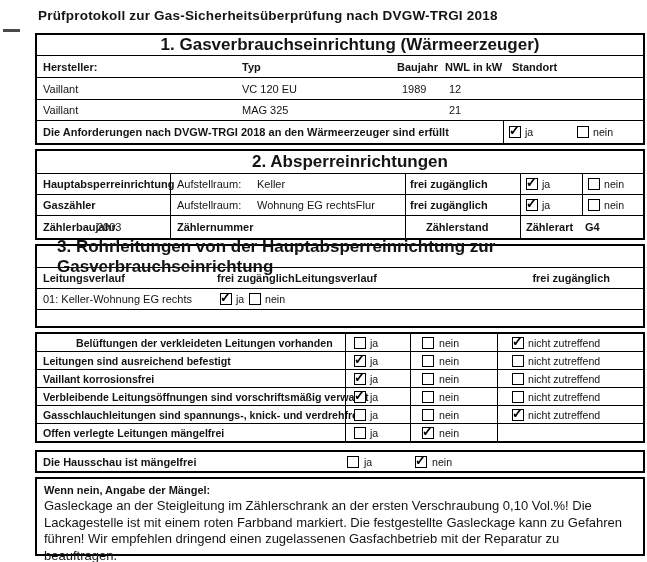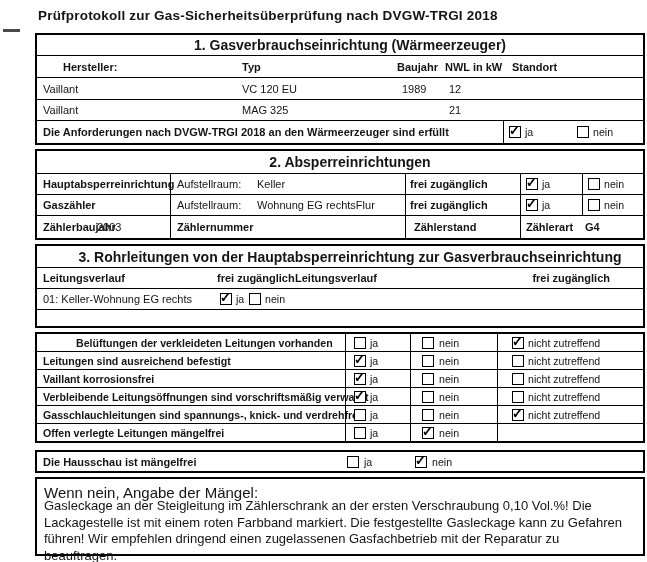--- a/index.html
+++ b/index.html
@@ -11,56 +11,56 @@
   .title {
     position:absolute; left:38px; top:8px; font-size:13.5px; font-weight:bold;
     letter-spacing:0.2px; white-space:nowrap;
   }
   .fold-mark { position:absolute; left:3px; top:29px; width:17px; height:3px; background:#4a4a4a; }
   .box { position:absolute; border:2px solid #000; box-sizing:border-box; background:#fff; }
   .row { position:relative; box-sizing:border-box; border-bottom:1px solid #000; }
   .row.last { border-bottom:none; }
   .sec-h {
     display:flex; align-items:center; justify-content:center;
-    font-weight:bold; font-size:14px;padding-left:20px;
+    font-weight:bold; font-size:17px;padding-left:20px;
   }
   .cell {
     position:absolute; top:50%; transform:translateY(-50%);
     white-space:nowrap; font-size:11px; line-height:1;
   }
   .cell.sm { font-size:10.6px; }
   .b { font-weight:bold; }
   .vline { position:absolute; top:0; bottom:0; width:1px; background:#000; }
   .cb {
     position:absolute; top:50%; transform:translateY(-50%);
     width:12px; height:12px; border:1.6px solid #000; box-sizing:border-box; background:#fff;
   }
   .cb.checked::after {
     content:"\2713"; position:absolute; left:-1px; top:-4px;
     font-size:13px; font-weight:bold; color:#000;
   }
-  .maengel-hdr { position:absolute; left:7px; top:5px; font-size:15px; font-weight:normal; }
+  .maengel-hdr { position:absolute; left:7px; top:5px; font-size:11px; font-weight:bold; }
   .maengel-text {
     position:absolute; left:7px; top:19px; width:588px;
     font-size:13px; line-height:16.5px;
   }
 </style>
 </head>
 <body>
 
 <div class="page">
 
   <div class="title">Prüfprotokoll zur Gas-Sicherheitsüberprüfung nach DVGW-TRGI 2018</div>
   <div class="fold-mark"></div>
 
   <div class="box" style="left:35px; top:33px; width:610px; height:112px;">
     <div class="row sec-h" style="height:21px;">1. Gasverbrauchseinrichtung (Wärmeerzeuger)</div>
 
     <div class="row" style="height:22px;">
-      <span class="cell b" style="left:6px;margin-left:20px;">Hersteller:</span>
+      <span class="cell b" style="left:6px;">Hersteller:</span>
       <span class="cell b" style="left:205px;">Typ</span>
       <span class="cell b" style="left:360px;">Baujahr</span>
       <span class="cell b" style="left:408px;">NWL in kW</span>
       <span class="cell b" style="left:475px;">Standort</span>
     </div>
 
     <div class="row" style="height:22px;">
       <span class="cell" style="left:6px;">Vaillant</span>
       <span class="cell" style="left:205px;">VC 120 EU</span>
       <span class="cell" style="left:365px;">1989</span>
@@ -115,21 +115,21 @@
       <span class="cb" style="left:551px;"></span>
       <span class="cell sm" style="left:567px;">nein</span>
     </div>
 
     <div class="row last" style="height:22px;">
       <span class="cell b" style="left:6px;">Zählerbaujahr</span>
       <span class="cell" style="left:60px;">2003</span>
       <span class="vline" style="left:133px;"></span>
       <span class="cell b" style="left:140px;">Zählernummer</span>
       <span class="vline" style="left:368px;"></span>
-      <span class="cell b" style="left:377px;">Zählerstand</span>
+      <span class="cell b" style="left:389px;">Zählerstand</span>
       <span class="vline" style="left:483px;"></span>
       <span class="cell b" style="left:489px;">Zählerart</span>
       <span class="cell" style="left:548px;font-weight:bold;">G4</span>
     </div>
   </div>
 
   <div class="box" style="left:35px; top:244px; width:610px; height:84px;">
     <div class="row sec-h" style="height:22px;">3. Rohrleitungen von der Hauptabsperreinrichtung zur Gasverbrauchseinrichtung</div>
 
     <div class="row" style="height:21px;">

